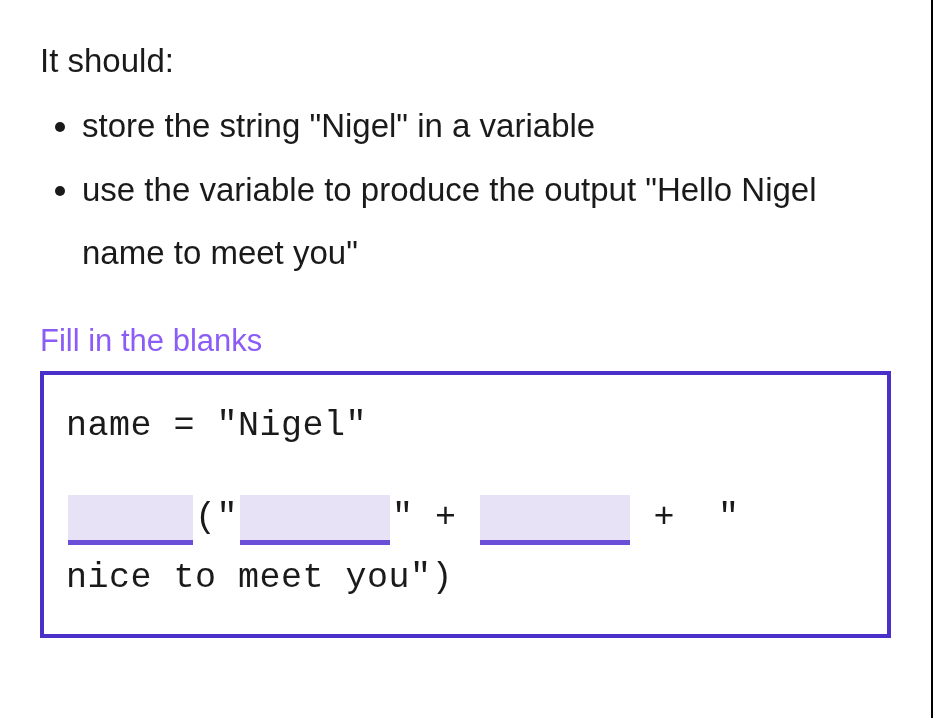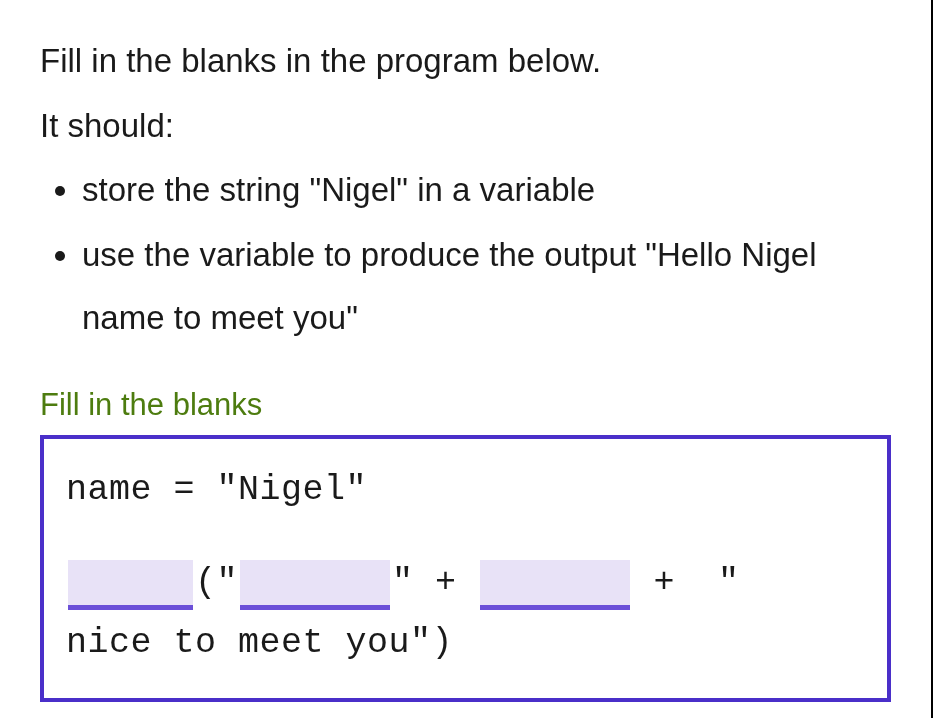--- a/index.html
+++ b/index.html
@@ -28,21 +28,21 @@
       list-style: disc;
       padding-left: 42px;
       margin-top: 2px;
     }
     .instructions li {
       padding-left: 0px;
       margin-bottom: 2px;
     }
     .section-label {
       font-size: 31px;
-      color: #4d7c0f;
+      color: #8b5cf6;
       margin-bottom: 12px;
       margin-top: 38px;
     }
     .code-box {
       border: 4px solid #4a2fc9;
       padding: 24px 22px 22px 22px;
       font-family: 'Courier New', Courier, monospace;
       font-size: 35px;
       line-height: 1.55;
       letter-spacing: 0.5px;
@@ -68,21 +68,20 @@
     .blank.w2 { width: 150px; }
     .blank.w3 { width: 150px; }
     .codetxt {
       white-space: pre;
     }
   </style>
 </head>
 <body>
 
 <div class="instructions">
-  <p>Fill in the blanks in the program below.</p>
   <p>It should:</p>
   <ul>
     <li>store the string "Nigel" in a variable</li>
     <li>use the variable to produce the output "Hello Nigel name to meet you"</li>
   </ul>
 </div>
 
 <div class="section-label">Fill in the blanks</div>
 
 <div class="code-box">

